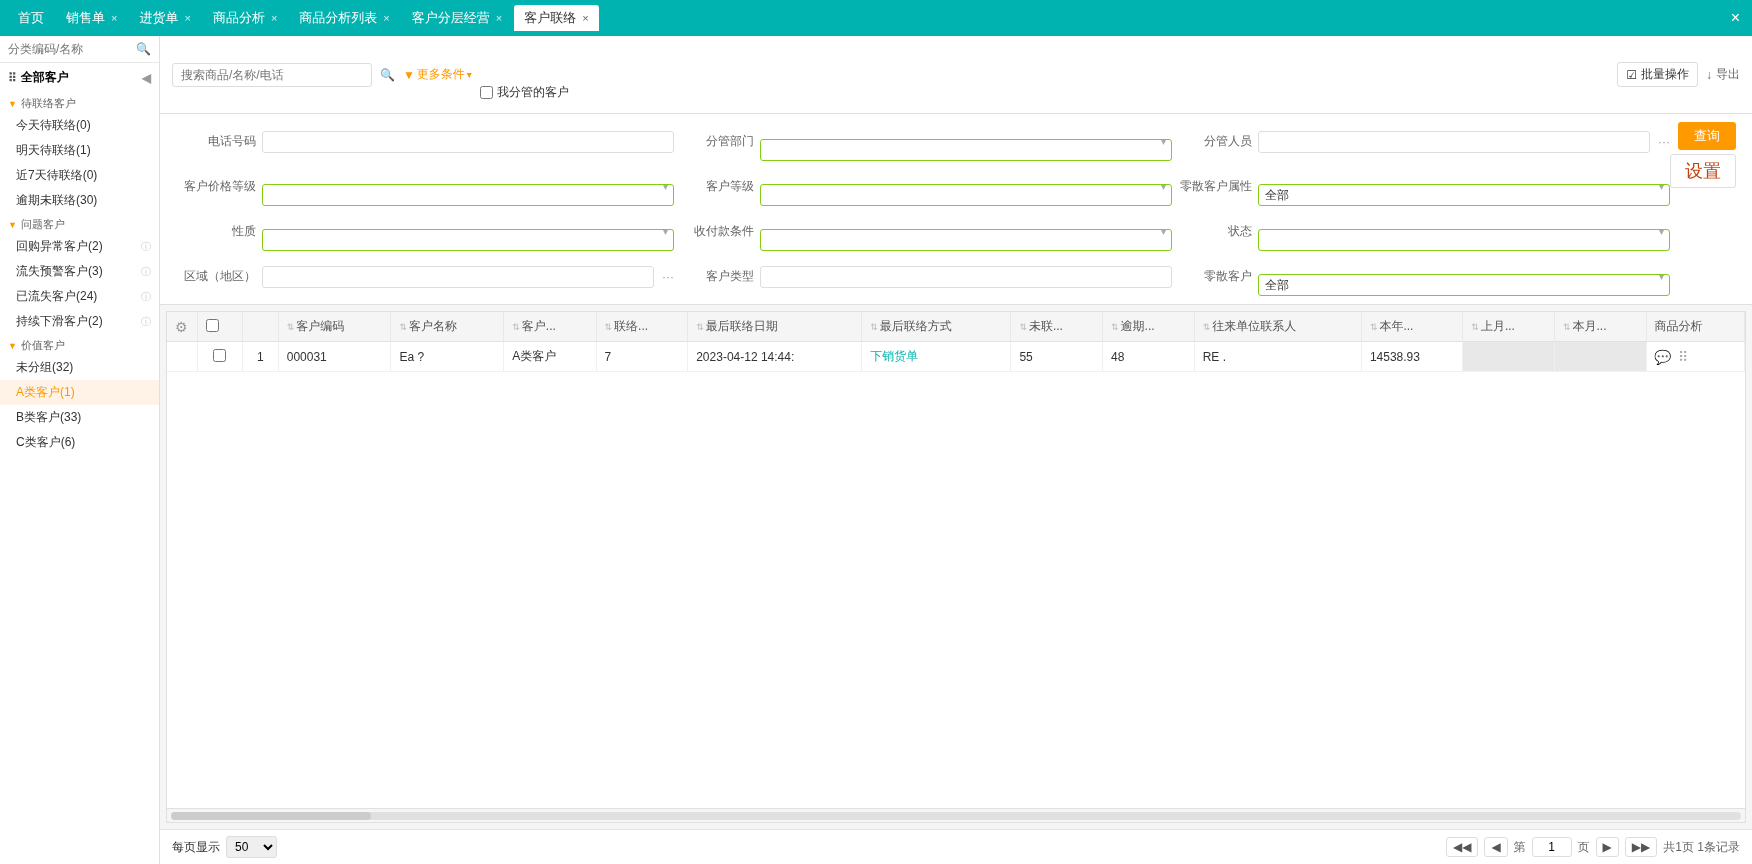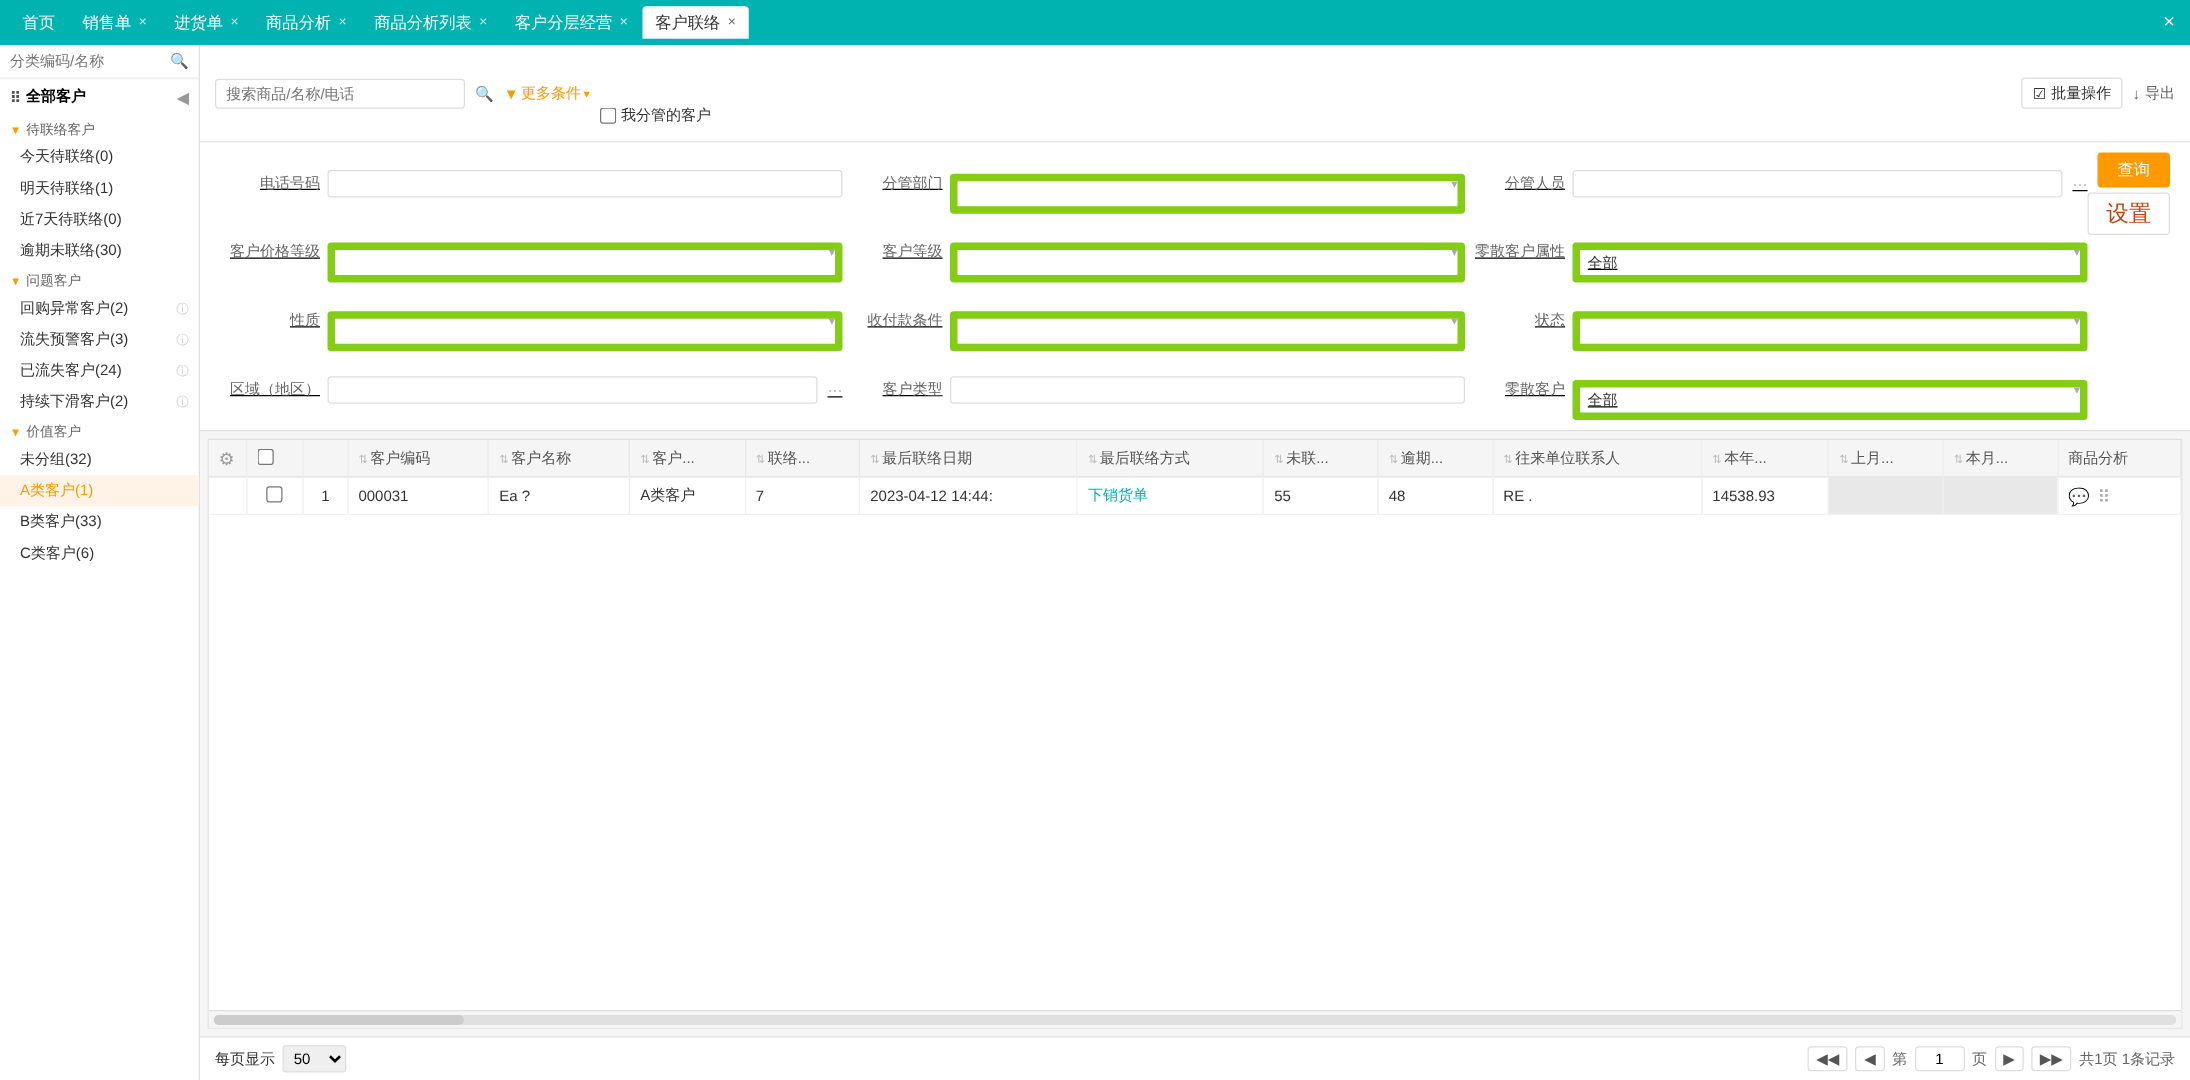--- a/index.html
+++ b/index.html
@@ -170,38 +170,37 @@
     .adv-filter {
       background: #fff;
       border-bottom: 1px solid #e0e0e0;
       padding: 8px 16px;
     }
     .filter-row {
       display: flex;
       align-items: center;
       gap: 0;
       margin-bottom: 6px;
-      text-decoration: underline;
     }
     .filter-row:last-child { margin-bottom: 0; }
     .filter-cell {
       display: flex;
       align-items: center;
       gap: 6px;
       flex: 1;
       min-width: 0;
     }
     .filter-label {
       color: #666;
       white-space: nowrap;
       min-width: 80px;
       text-align: right;
     }
     .filter-select {
-      border: 6px solid #84cc16;
+      border: 1px solid #84cc16;
       border-radius: 3px;
       padding: 3px 20px 3px 6px;
       font-size: 12px;
       color: #333;
       background: #fff;
       appearance: none;
       -webkit-appearance: none;
       outline: none;
       cursor: pointer;
       position: relative;

